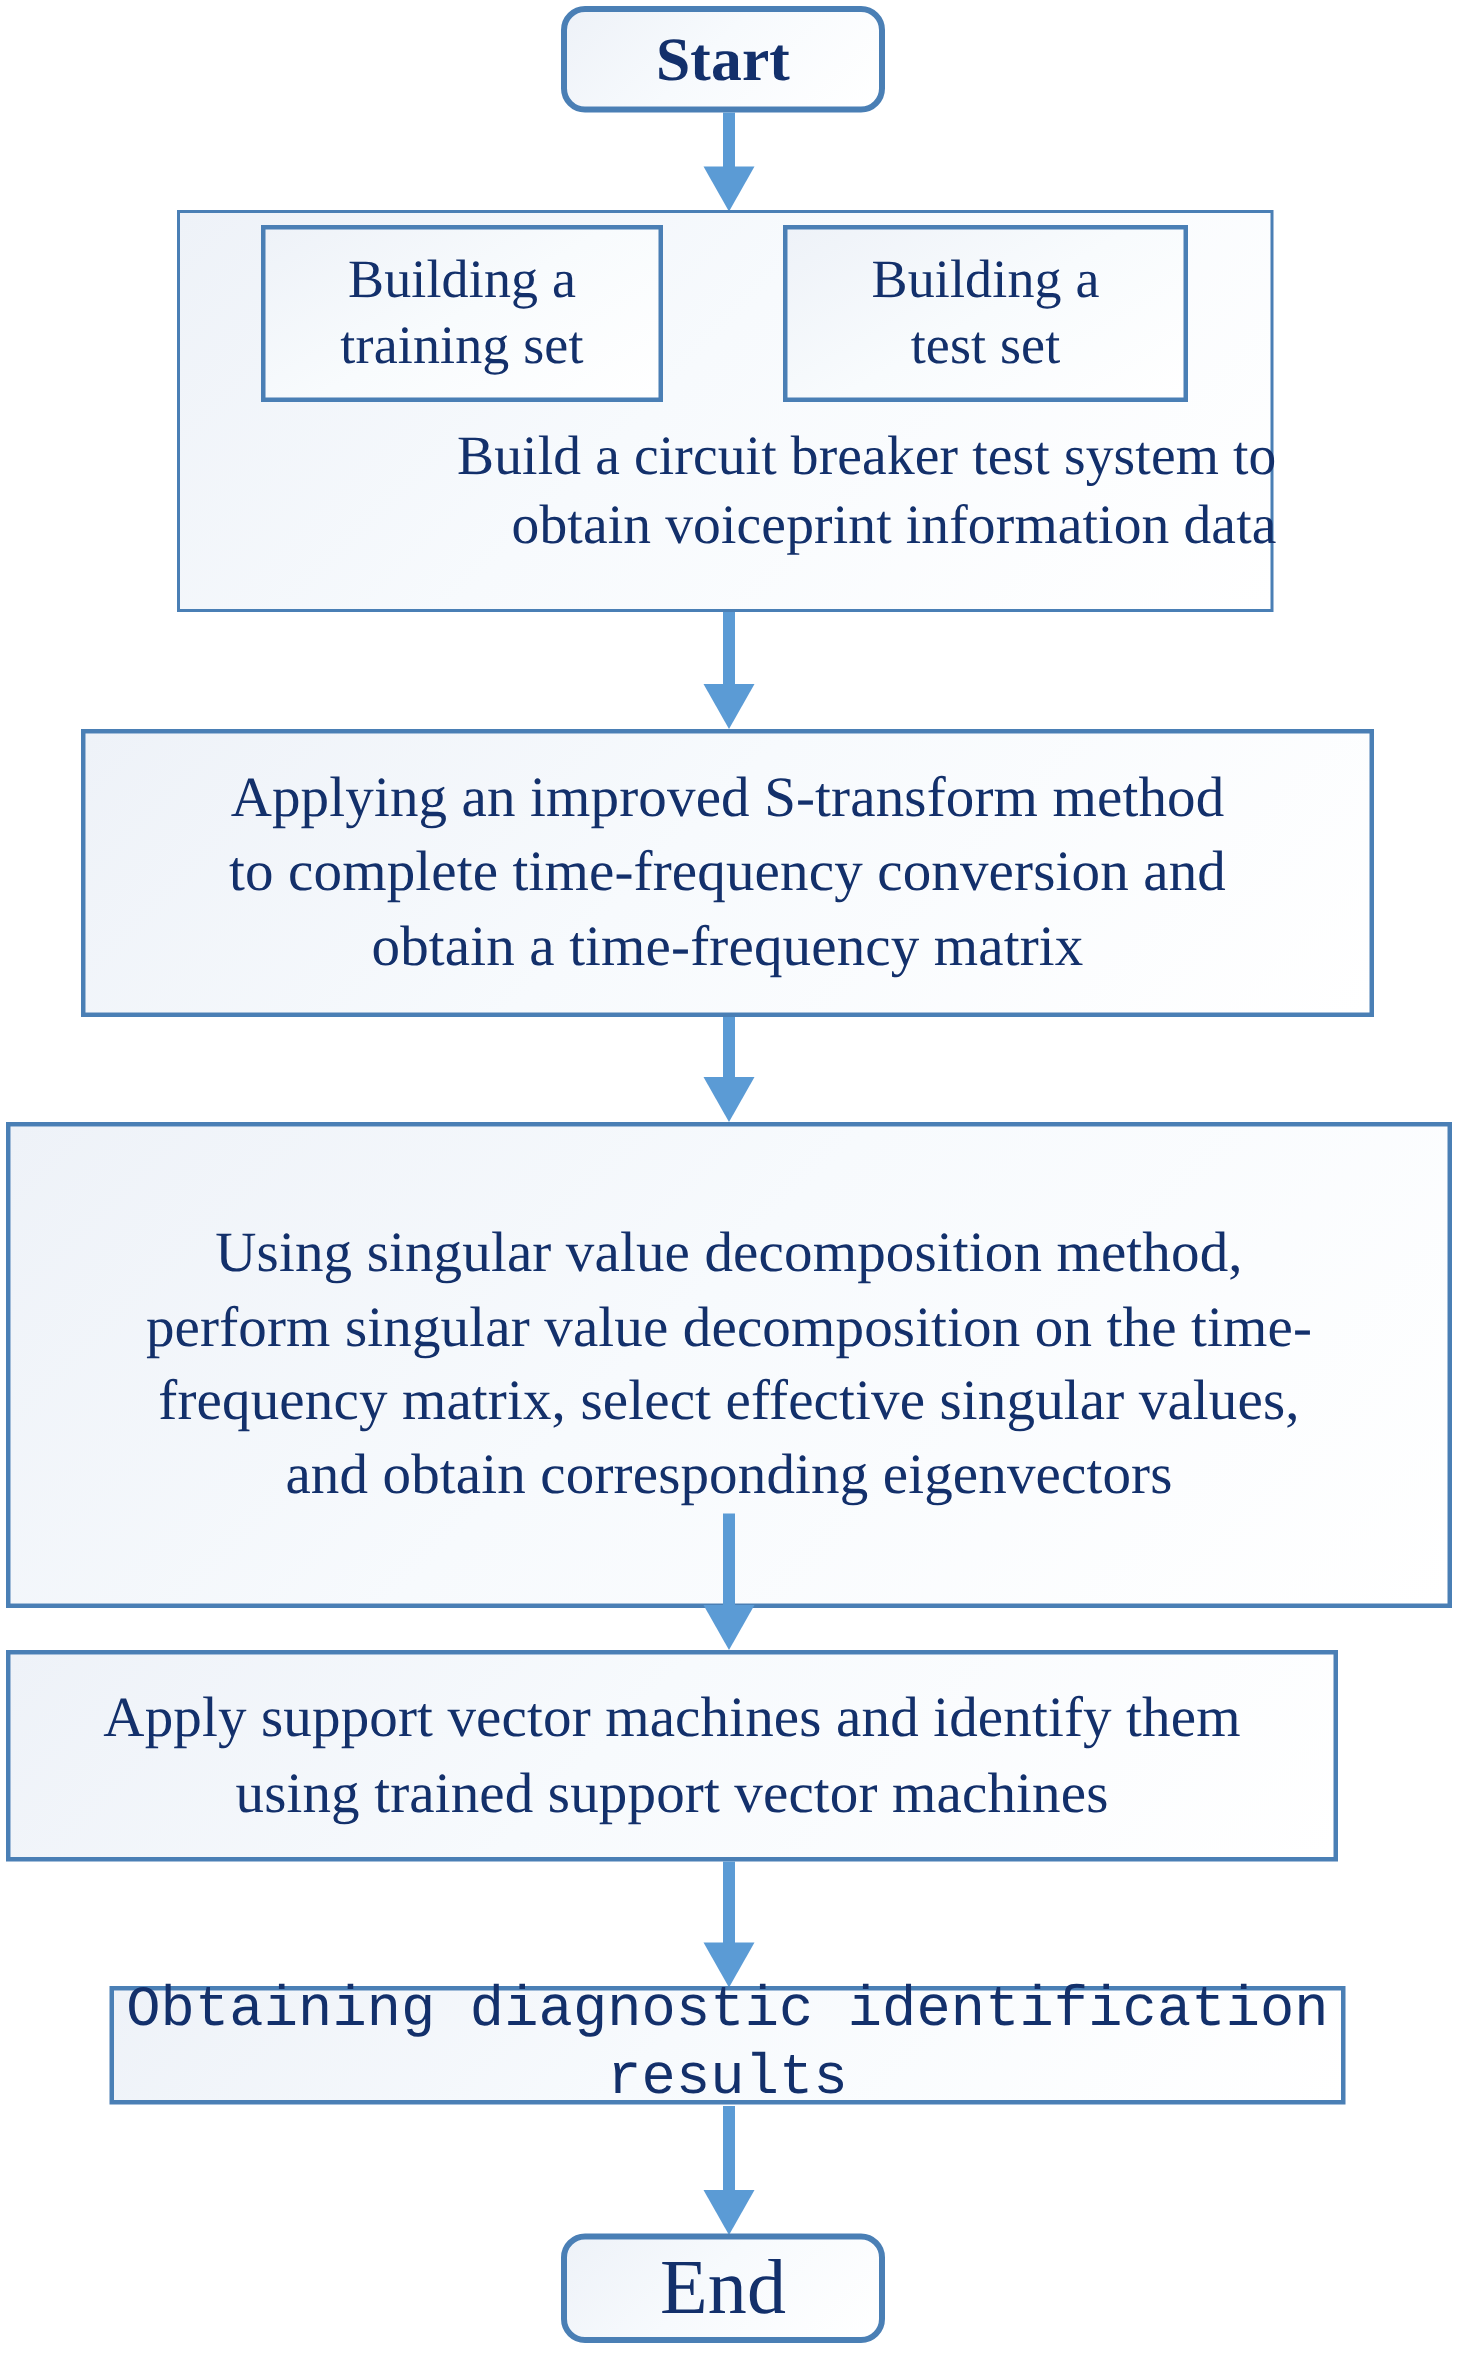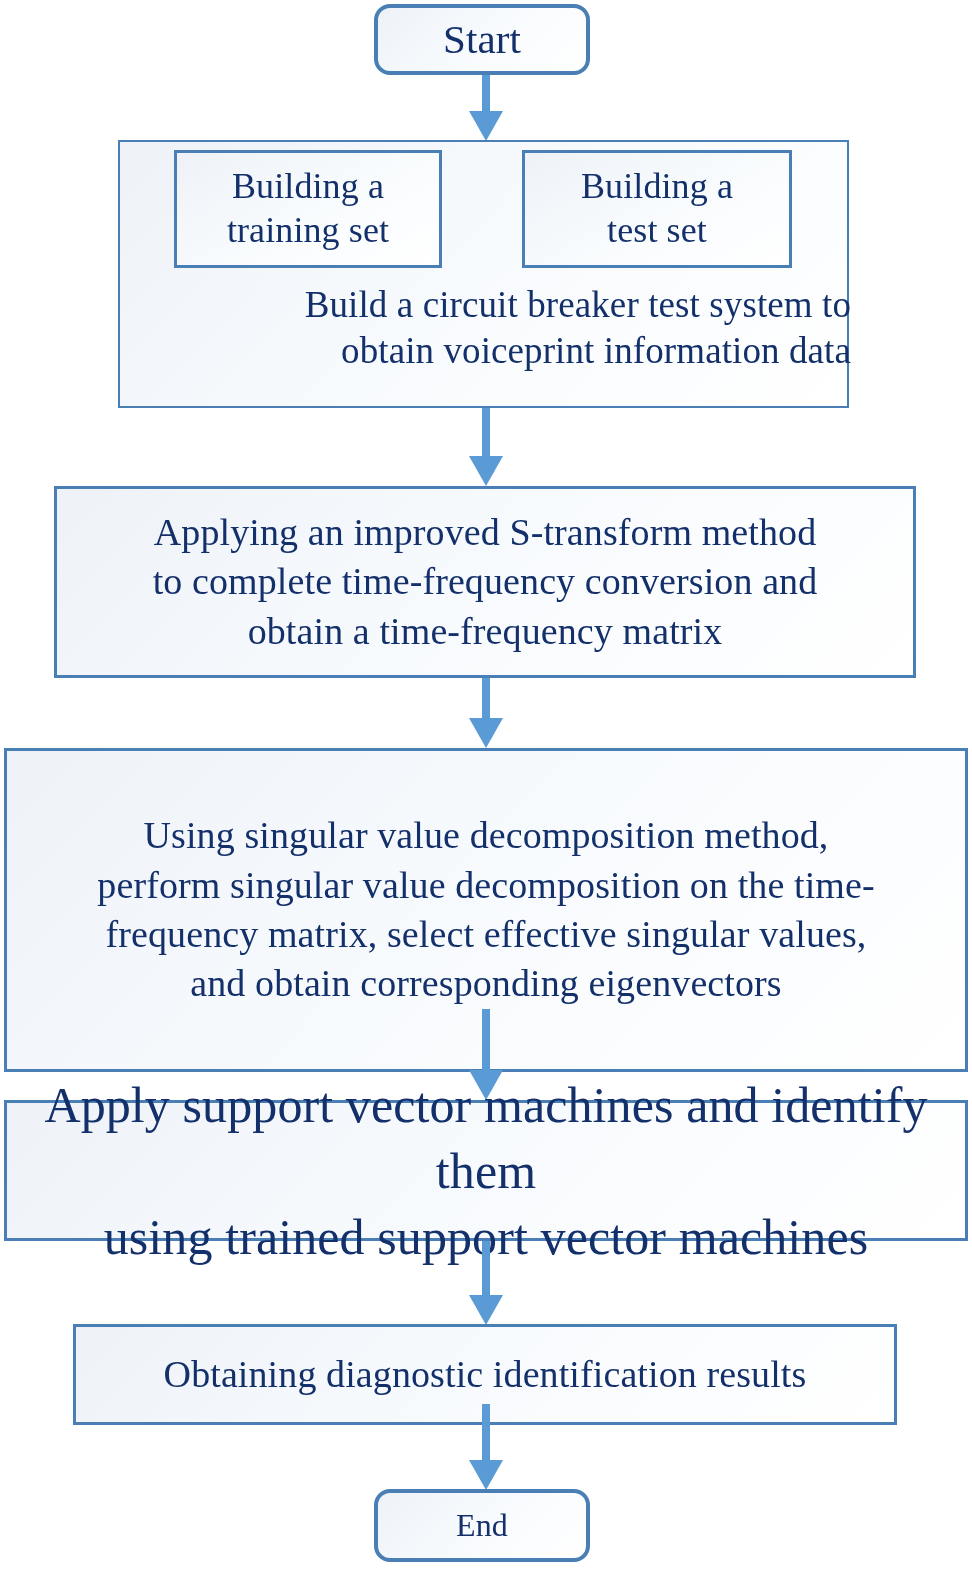--- a/index.html
+++ b/index.html
@@ -44,24 +44,25 @@
 
   .terminator {
     border-radius: 16px;
     border-width: 4px;
   }
 
   
   .n-start {
     left: 374px; top: 4px; width: 216px; height: 71px;
     font-size: 41px;
+    font-weight: bold;
   }
   .n-end {
     left: 374px; top: 1489px; width: 216px; height: 73px;
-    font-size: 32px;
+    font-size: 52px;
   }
 
   .n-container {
     left: 118px; top: 140px; width: 731px; height: 268px;
     display: block;
     border-width: 2px;
     font-family: Liberation Serif, serif;
   }
   .n-sub {
     position: absolute;
@@ -95,27 +96,28 @@
     left: 54px; top: 486px; width: 862px; height: 192px;
     font-size: 38px;
     line-height: 1.30;
   }
   .n-svd {
     left: 4px; top: 748px; width: 964px; height: 324px;
     font-size: 38px;
     line-height: 1.30;
   }
   .n-svm {
-    left: 4px; top: 1100px; width: 964px; height: 141px;
-    font-size: 50px;
+    left: 4px; top: 1100px; width: 888px; height: 141px;
+    font-size: 38px;
     line-height: 1.32;
   }
   .n-results {
-    left: 73px; top: 1324px; width: 824px; height: 101px;
-    font-size: 38px;
+    left: 73px; top: 1324px; width: 824px; height: 79px;
+    font-size: 38px;
+    font-family: Liberation Mono, monospace;
   }
 
   
   .arrow {
     position: absolute;
     left: 0;
   }
   .arrow .stem {
     position: absolute;
     left: 50%;

